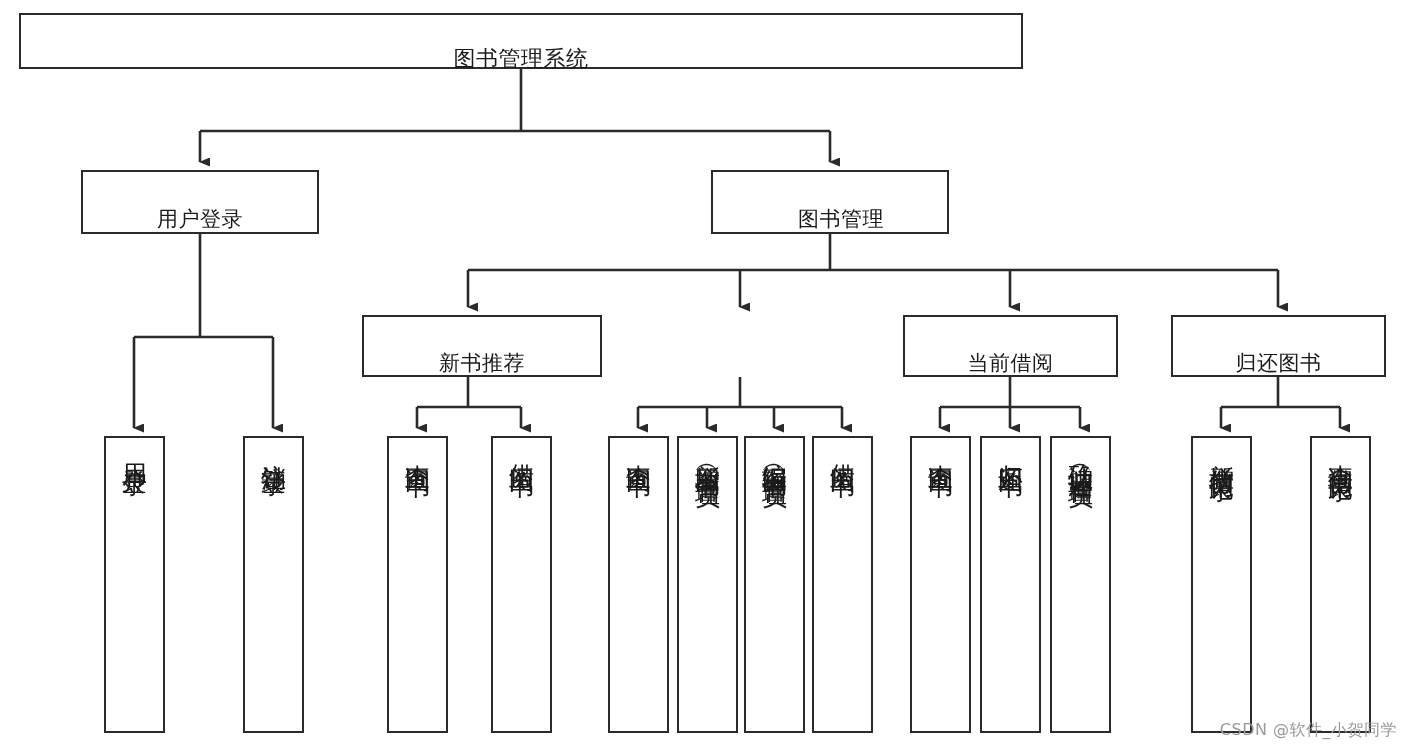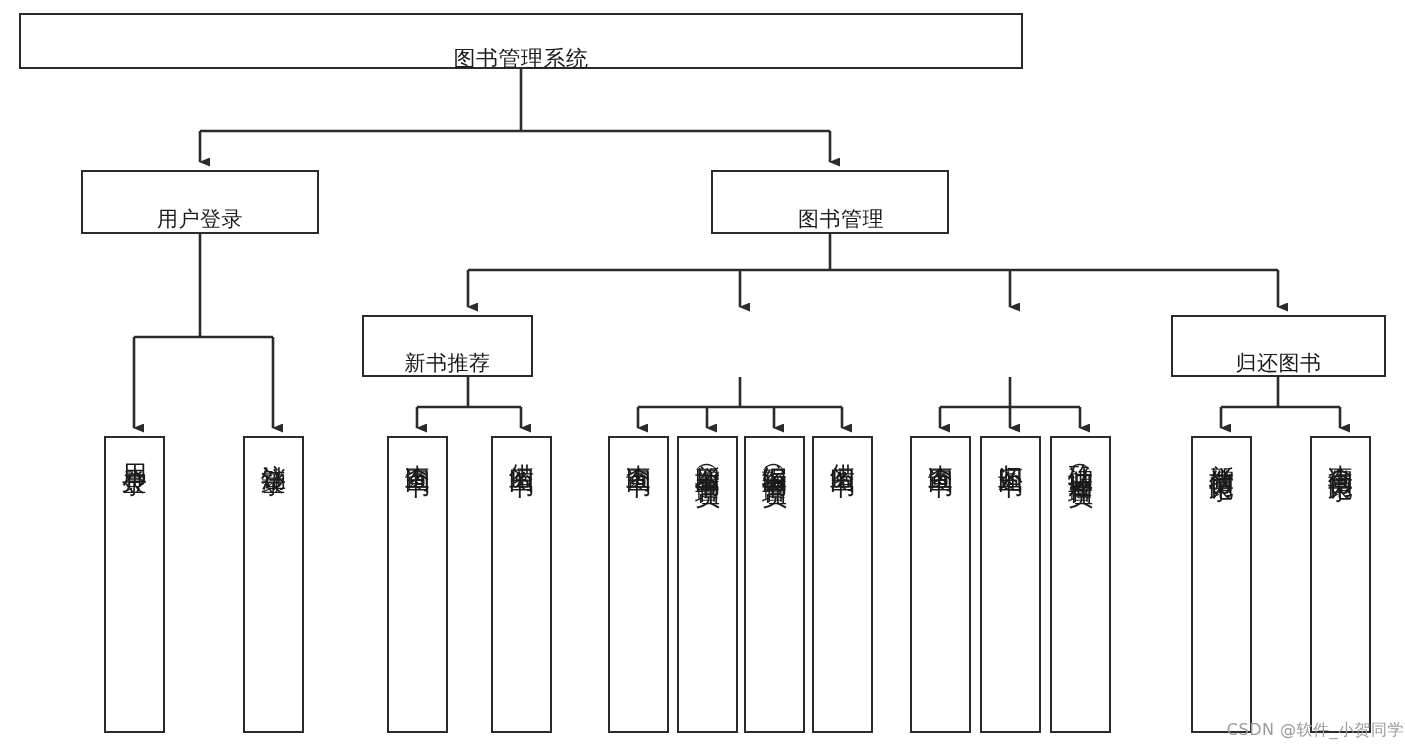--- a/index.html
+++ b/index.html
@@ -58,21 +58,21 @@
   .node.v .label {
     writing-mode: vertical-rl;
     text-orientation: upright;
     font-size: 25px;
     line-height: 1.0;
     letter-spacing: 3px;
     white-space: nowrap;
   }
   #watermark {
     position: absolute;
-    right: 1px;
+    right: 8px;
     bottom: 6px;
     font-size: 16px;
     color: #9a9a9a;
     white-space: nowrap;
     letter-spacing: 0.5px;
   }
 </style>
 </head>
 <body>
 
@@ -132,22 +132,25 @@
     <span class="label">图书管理系统</span>
   </div>
 
   <div class="node h" style="left:81px; top:170px; width:238px; height:64px;">
     <span class="label">用户登录</span>
   </div>
   <div class="node h" style="left:711px; top:170px; width:238px; height:64px;padding-left:22px;">
     <span class="label">图书管理</span>
   </div>
 
-  <div class="node h" style="left:362px; top:315px; width:171px; height:62px;">
+  <div class="node h" style="left:362px; top:315px; width:240px; height:62px;">
     <span class="label">新书推荐</span>
+  </div>
+  <div class="node h" style="left:903px; top:315px; width:215px; height:62px;">
+    <span class="label">当前借阅</span>
   </div>
   <div class="node h" style="left:1171px; top:315px; width:215px; height:62px;">
     <span class="label">归还图书</span>
   </div>
 
   <div class="node v" style="left:104px; top:436px; width:61px; height:297px;">
     <span class="label">用户登录</span>
   </div>
   <div class="node v" style="left:243px; top:436px; width:61px; height:297px;">
     <span class="label">注销登录</span>

